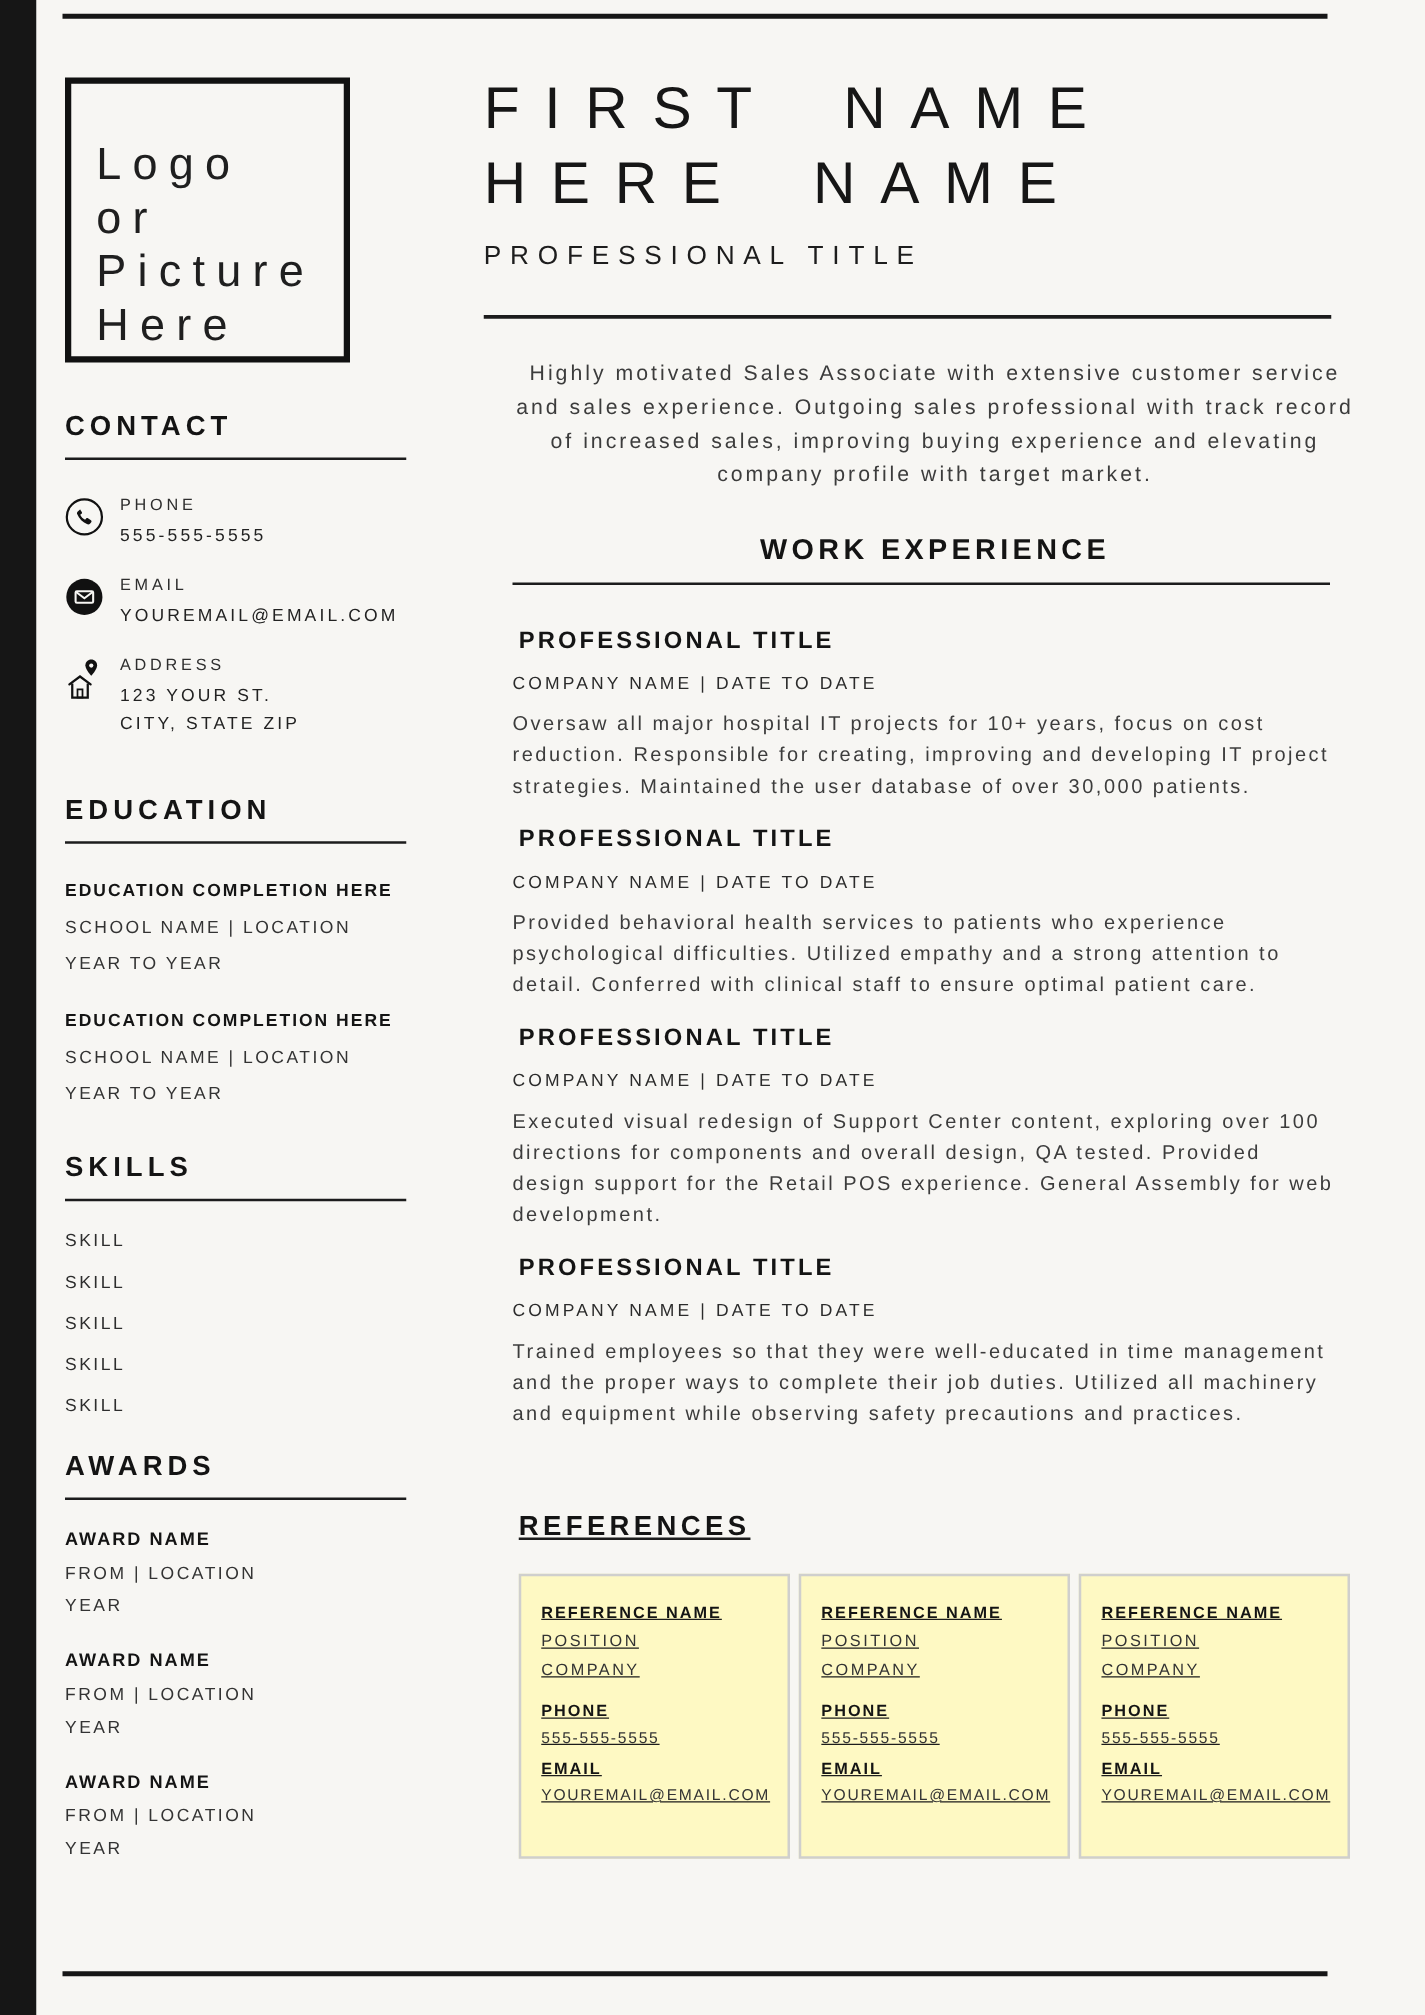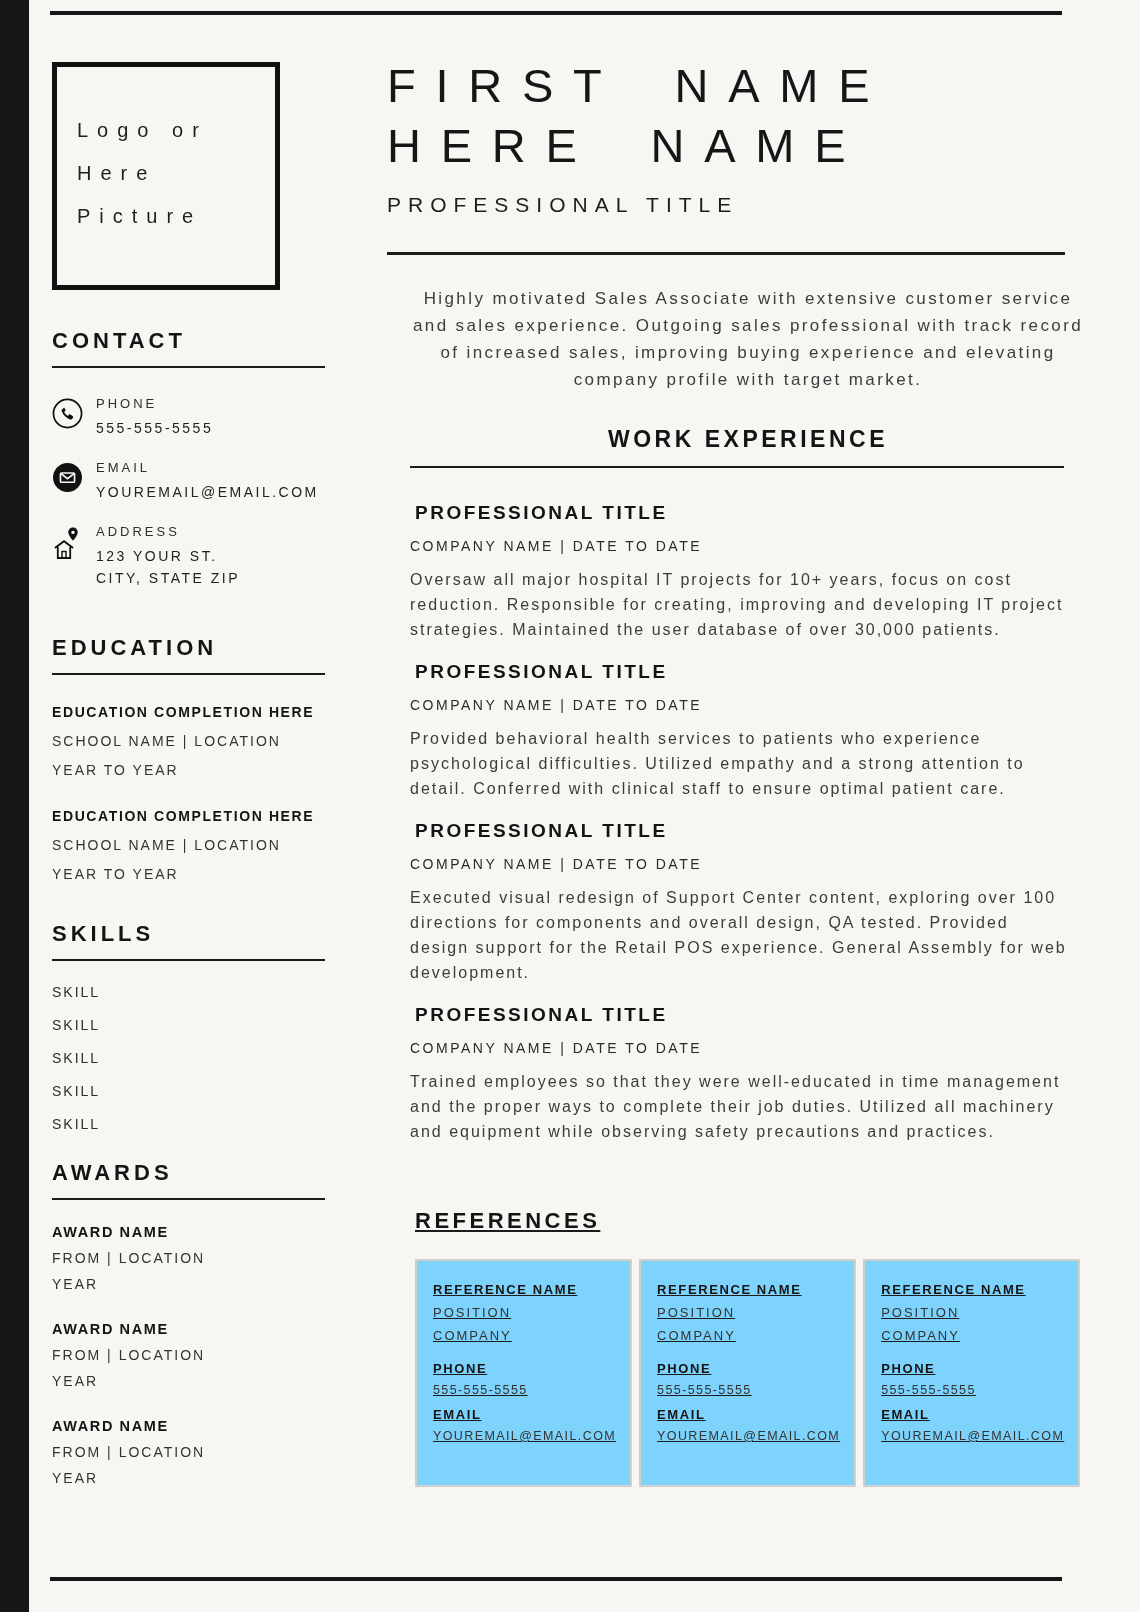--- a/index.html
+++ b/index.html
@@ -23,21 +23,21 @@
 
   
   .sidebar { width: 332px; padding: 62px 0 0 23px; flex-shrink: 0; }
 
   .logo-box {
     width: 228px; height: 228px;
     border: 5px solid #111;
     padding: 42px 18px 0 20px;
     margin-bottom: 38px;
   }
-  .logo-line { font-size: 20px; letter-spacing: 9px; line-height: 43px; color: #1f1f1f; font-weight: 400; }
+  .logo-line { font-size: 36px; letter-spacing: 9px; line-height: 43px; color: #1f1f1f; font-weight: 400; }
 
   .side-section { margin-bottom: 0; }
   .side-heading { font-size: 22px; font-weight: bold; letter-spacing: 4px; color: #141414; }
   .side-rule { width: 273px; height: 2px; background: #1c1c1c; margin-top: 12px; }
 
   .contact-list { margin-top: 28px; }
   .contact-row { display: flex; align-items: flex-start; margin-bottom: 21px; }
   .contact-icon { width: 32px; margin-right: 12px; margin-top: 2px; flex-shrink: 0; }
   .contact-label { font-size: 13px; letter-spacing: 3px; color: #2e2e2e; margin-bottom: 6px; }
   .contact-value { font-size: 14px; letter-spacing: 2.5px; color: #222; line-height: 22px; }
@@ -75,42 +75,42 @@
 
   .job { margin-top: 34px; }
   .job + .job { margin-top: 19px; }
   .job-title { font-size: 19px; font-weight: bold; letter-spacing: 2.5px; color: #141414; margin-left: 5px; }
   .job-meta  { font-size: 14px; letter-spacing: 2.5px; color: #2b2b2b; margin-top: 14px; }
   .job-desc  { font-size: 16px; letter-spacing: 2px; line-height: 25px; color: #3c3c3c; margin-top: 13px; width: 660px; }
 
   .refs { margin-top: 64px; text-decoration: underline; }
   .refs-heading { font-size: 22px; font-weight: bold; letter-spacing: 3.5px; color: #141414; margin-left: 5px; }
   .ref-cards { display: flex; gap: 7px; margin-top: 25px; width: 650px; margin-left: 5px; }
-  .ref-card { flex: 1; border: 2px solid #cfcfcd; padding: 21px 14px 18px 16px; background: #7dd3fc; min-height: 228px; }
+  .ref-card { flex: 1; border: 2px solid #cfcfcd; padding: 21px 14px 18px 16px; background: #fef9c3; min-height: 228px; }
   .ref-name { font-size: 13px; font-weight: bold; letter-spacing: 1.6px; color: #141414; }
   .ref-line { font-size: 13px; letter-spacing: 2px; color: #333; margin-top: 8px; }
   .ref-block { margin-top: 18px; }
   .ref-label { font-size: 13px; font-weight: bold; letter-spacing: 1.6px; color: #141414; margin-top: 10px; }
   .ref-value { font-size: 12.5px; letter-spacing: 1.4px; color: #333; margin-top: 7px; }
 </style>
 </head>
 <body>
 
 <div class="left-strip"></div>
 <div class="top-rule"></div>
 <div class="bottom-rule"></div>
 
 <div class="page">
 
   <div class="sidebar">
 
     <div class="logo-box">
       <div class="logo-line">Logo or</div>
+      <div class="logo-line">Picture</div>
       <div class="logo-line">Here</div>
-      <div class="logo-line">Picture</div>
     </div>
 
     <div class="side-section">
       <div class="side-heading">CONTACT</div>
       <div class="side-rule"></div>
 
       <div class="contact-list">
 
         <div class="contact-row">
           <span class="contact-icon">

